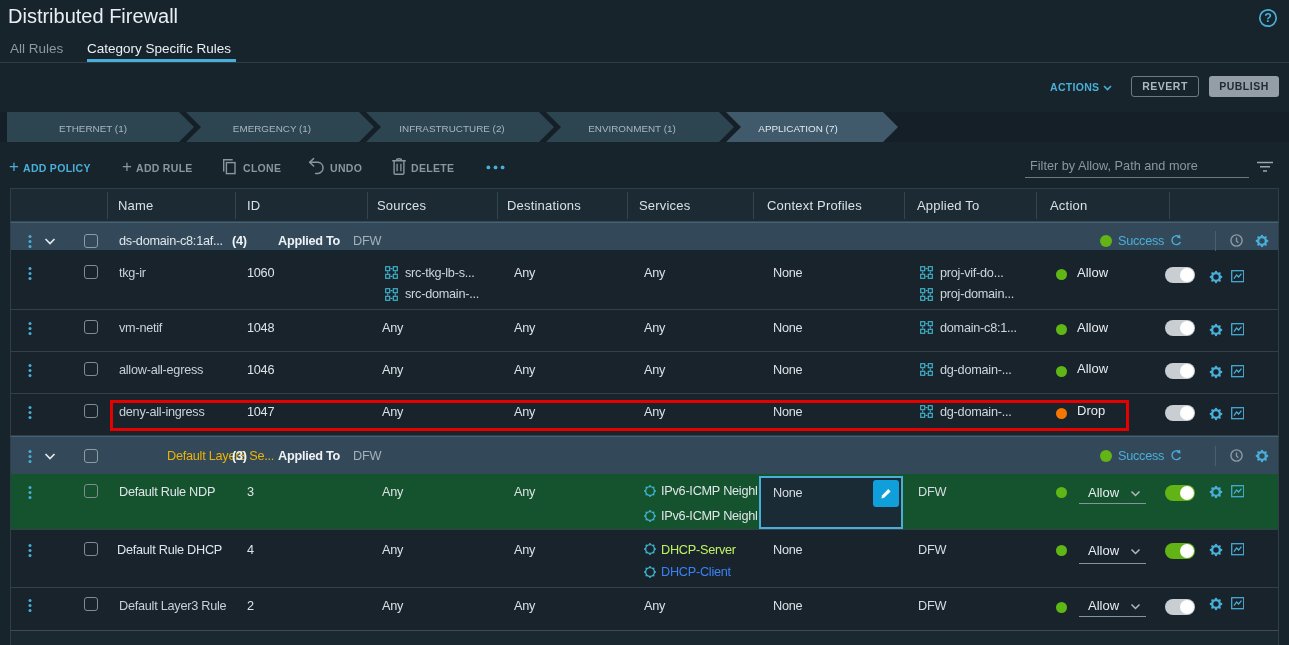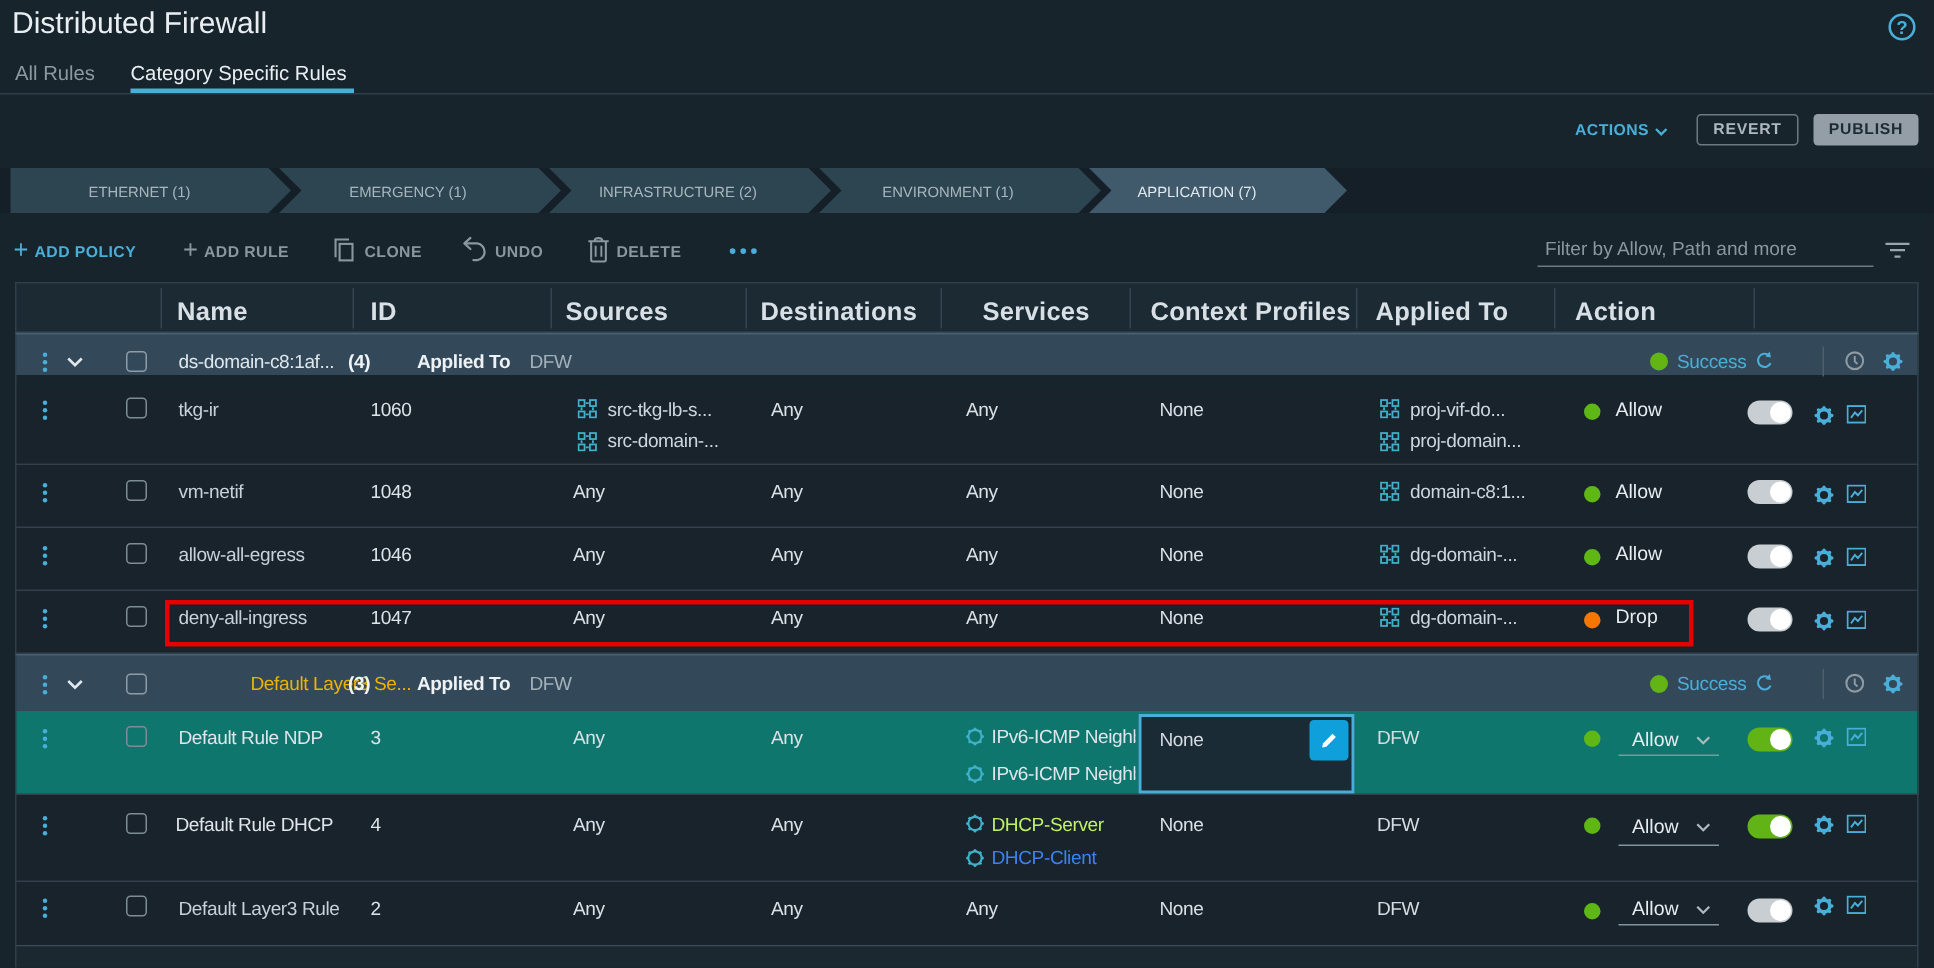--- a/index.html
+++ b/index.html
@@ -7,21 +7,21 @@
   .a{position:absolute;}
   .txt{color:#dae1e6;font-size:12.7px;letter-spacing:-0.25px;}
   .up{text-transform:uppercase;letter-spacing:0.3px;font-size:10.5px;font-weight:bold;}
   .blue{color:#49afd9;}
   svg{display:block;}
   .cb{position:absolute;width:12px;height:12px;border:1.5px solid #7e8c95;border-radius:3px;background:transparent;}
   .toggle{position:absolute;width:30px;height:16px;border-radius:8.5px;background:#c9ced3;}
   .toggle .knob{position:absolute;right:1px;top:1px;width:14px;height:14px;border-radius:50%;background:#fff;}
   .toggle.green{background:#62b315;}
   .row{position:absolute;left:10px;width:1269px;border-left:1px solid #2f3f4a;border-right:1px solid #2f3f4a;box-sizing:border-box;}
-  .hl{font-size:17px;font-weight:bold;color:#d8e0e6;letter-spacing:0.2px;text-align:center;}
+  .hl{font-size:13px;font-weight:normal;color:#d8e0e6;letter-spacing:0.2px;text-align:center;}
 </style>
 </head>
 <body>
 
 <div class="a" style="left:8px;top:5px;font-size:20px;color:#e9eef2;">Distributed Firewall</div>
 
 <svg class="a" style="left:1258px;top:8px" width="20" height="20" viewBox="0 0 20 20">
   <circle cx="10" cy="10" r="8.2" fill="none" stroke="#49afd9" stroke-width="1.7"></circle>
   <text x="10" y="14.4" font-size="12.5" font-weight="bold" fill="#49afd9" text-anchor="middle" font-family="Liberation Sans">?</text>
 </svg>
@@ -156,21 +156,21 @@
   <div class="a" style="left:486px;top:3px;width:1px;height:27px;background:#35454f;"></div>
   <div class="a" style="left:616px;top:3px;width:1px;height:27px;background:#35454f;"></div>
   <div class="a" style="left:742px;top:3px;width:1px;height:27px;background:#35454f;"></div>
   <div class="a" style="left:893px;top:3px;width:1px;height:27px;background:#35454f;"></div>
   <div class="a" style="left:1025px;top:3px;width:1px;height:27px;background:#35454f;"></div>
   <div class="a" style="left:1158px;top:3px;width:1px;height:27px;background:#35454f;"></div>
   <div class="a hl" style="left:107px;top:9px;">Name</div>
   <div class="a hl" style="left:236px;top:9px;">ID</div>
   <div class="a hl" style="left:366px;top:9px;">Sources</div>
   <div class="a hl" style="left:496px;top:9px;">Destinations</div>
-  <div class="a hl" style="left:644px;top:9px;">Services</div>
+  <div class="a hl" style="left:628px;top:9px;">Services</div>
   <div class="a hl" style="left:756px;top:9px;">Context Profiles</div>
   <div class="a hl" style="left:906px;top:9px;">Applied To</div>
   <div class="a hl" style="left:1039px;top:9px;">Action</div>
 </div>
 
 <div class="row" style="top:222px;height:28px;background:#33495a;border-top:1px solid #446072;box-sizing:border-box;">
   <svg class="a" style="left:17px;top:11px" width="4" height="15" viewBox="0 0 4 15">
       <use href="#kebab"></use>
     </svg>
   <svg class="a" style="left:33px;top:14px" width="12" height="8" viewBox="0 0 12 8">
@@ -337,21 +337,21 @@
     </svg>
   <div class="a" style="left:1204px;top:9px;width:1px;height:20px;background:#4d5f6b;"></div>
   <svg class="a" style="left:1219px;top:12px" width="13" height="13" viewBox="0 0 13 13">
       <use href="#clock"></use>
     </svg>
   <svg class="a" style="left:1244px;top:12px" width="14" height="14" viewBox="0 0 14 14">
       <use href="#gear"></use>
     </svg>
 </div>
 
-<div class="row" style="top:474px;height:56px;background:#0f766e;border-bottom:1px solid #333f4a;box-sizing:border-box;">
+<div class="row" style="top:474px;height:56px;background:#14532d;border-bottom:1px solid #333f4a;box-sizing:border-box;">
   <svg class="a" style="left:17px;top:11px" width="4" height="15" viewBox="0 0 4 15">
       <use href="#kebab"></use>
     </svg>
   <div class="cb" style="left:73px;top:10px;"></div>
   <div class="a txt" style="left:108px;top:11px;color:#dfe5ea;">Default Rule NDP</div>
   <div class="a txt" style="left:236px;top:11px;color:#dde4e9;">3</div>
   <div class="a txt" style="left:371px;top:11px;">Any</div>
   <div class="a txt" style="left:503px;top:11px;">Any</div>
   <svg class="a" style="left:632px;top:10px" width="14" height="14" viewBox="0 0 13 13">
       <use href="#svcic"></use>

